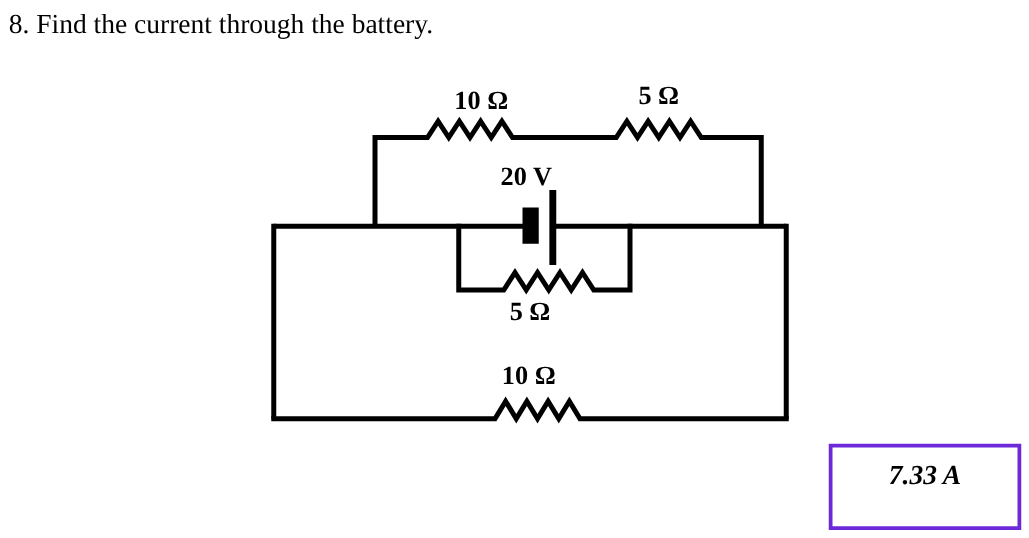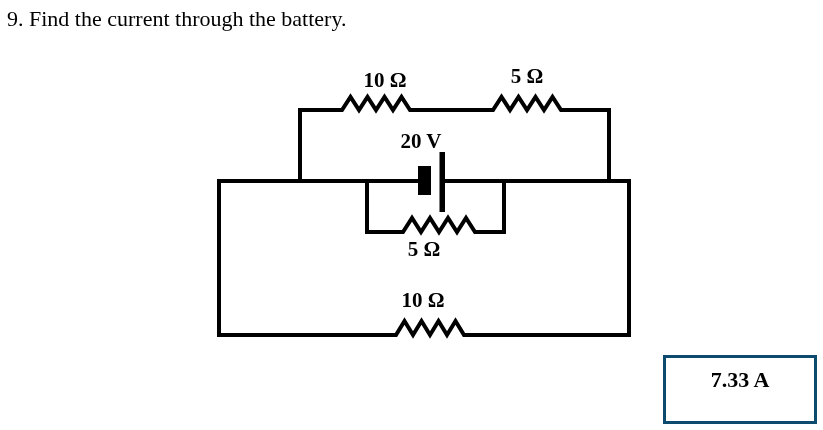--- a/index.html
+++ b/index.html
@@ -48,38 +48,39 @@
     fill: #000000;
     text-anchor: middle;
   }
   .answer-box {
     position: absolute;
     left: 663px;
     top: 355px;
     width: 154px;
     height: 69px;
     box-sizing: border-box;
-    border: 3px solid #0c4a6e;
+    border: 3px solid #6d28d9;
     background: #ffffff;
     text-align: center;
+    font-style: italic;
   }
   .answer-value {
     display: inline-block;
     margin-top: 9px;
     font-size: 22px;
     font-weight: bold;
     color: #000000;
   }
 </style>
 </head>
 <body>
 
 <div class="page">
 
-  <div class="problem-title">9. Find the current through the battery.</div>
+  <div class="problem-title">8. Find the current through the battery.</div>
 
   <svg class="circuit-svg" viewBox="0 0 823 430" xmlns="http://www.w3.org/2000/svg">
 
     <path class="wire" d="M300 181 V110 H342
              l8.5 -13 l8.5 13 l8.5 -13 l8.5 13 l8.5 -13 l8.5 13 l8.5 -13 l8.5 13
              H493
              l8.5 -13 l8.5 13 l8.5 -13 l8.5 13 l8.5 -13 l8.5 13 l8.5 -13 l8.5 13
              H609 V181"></path>
 
     <path class="wire" d="M219 181 H420"></path>

